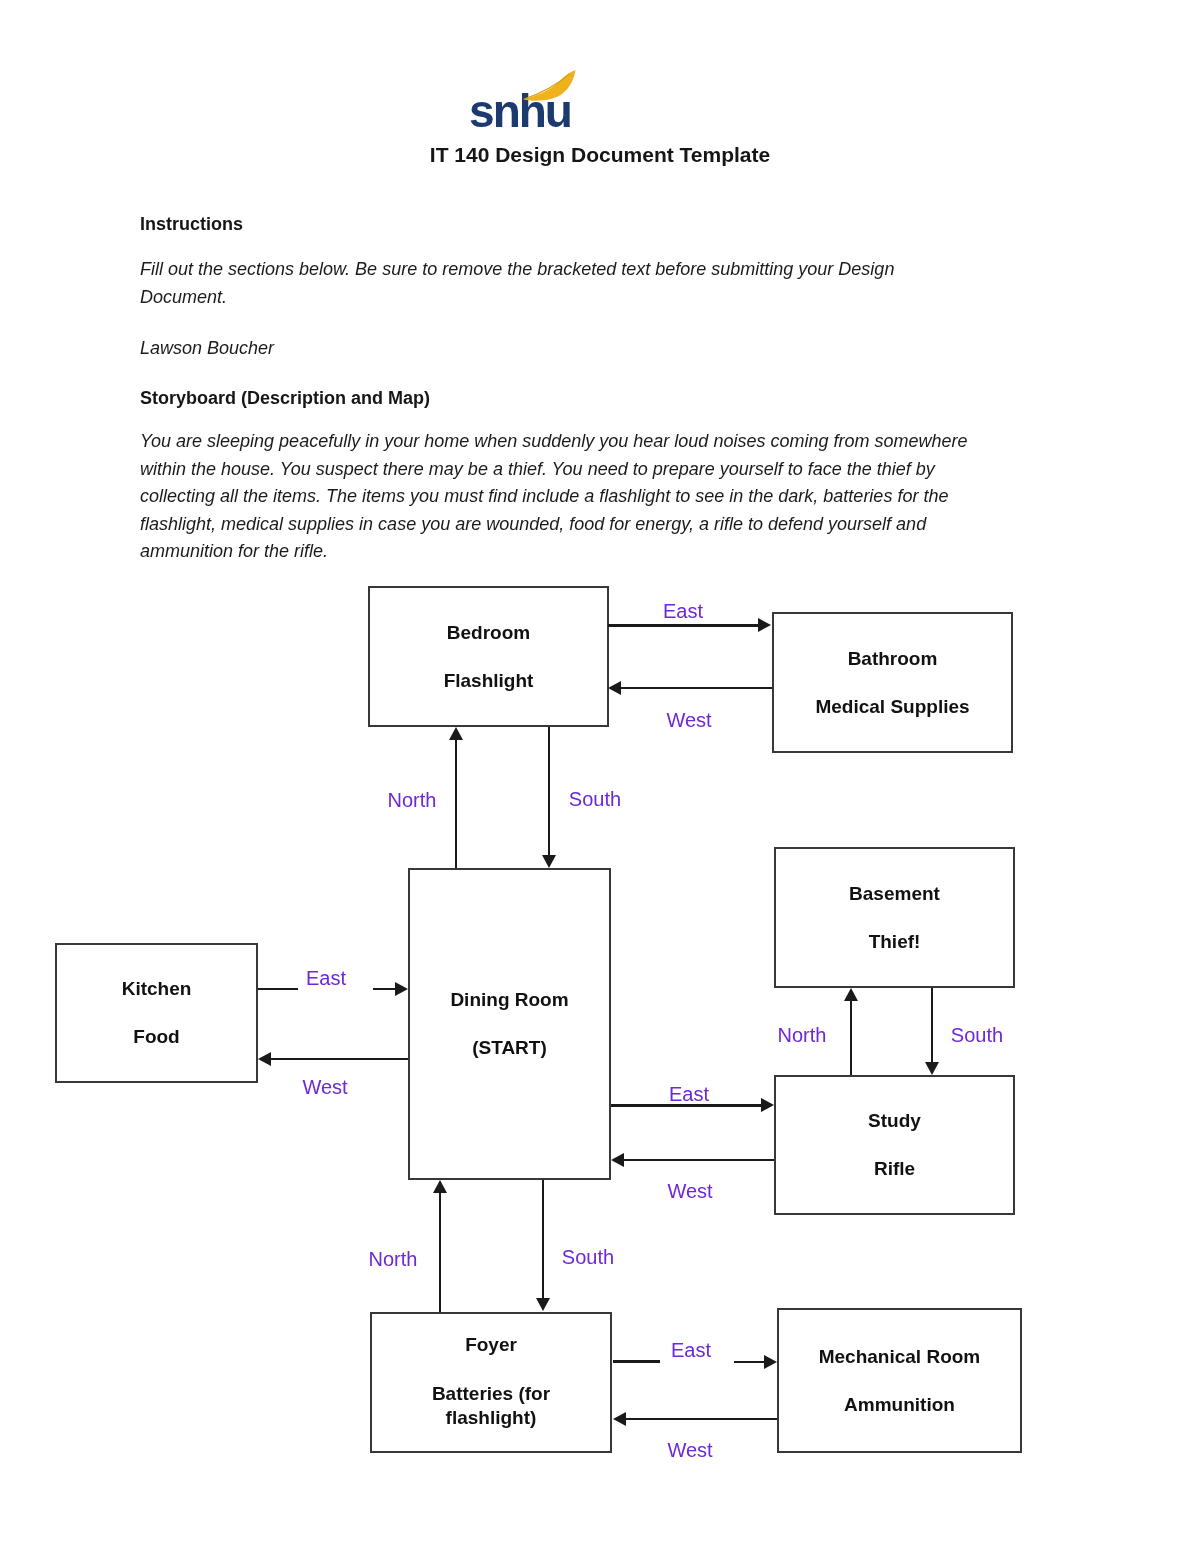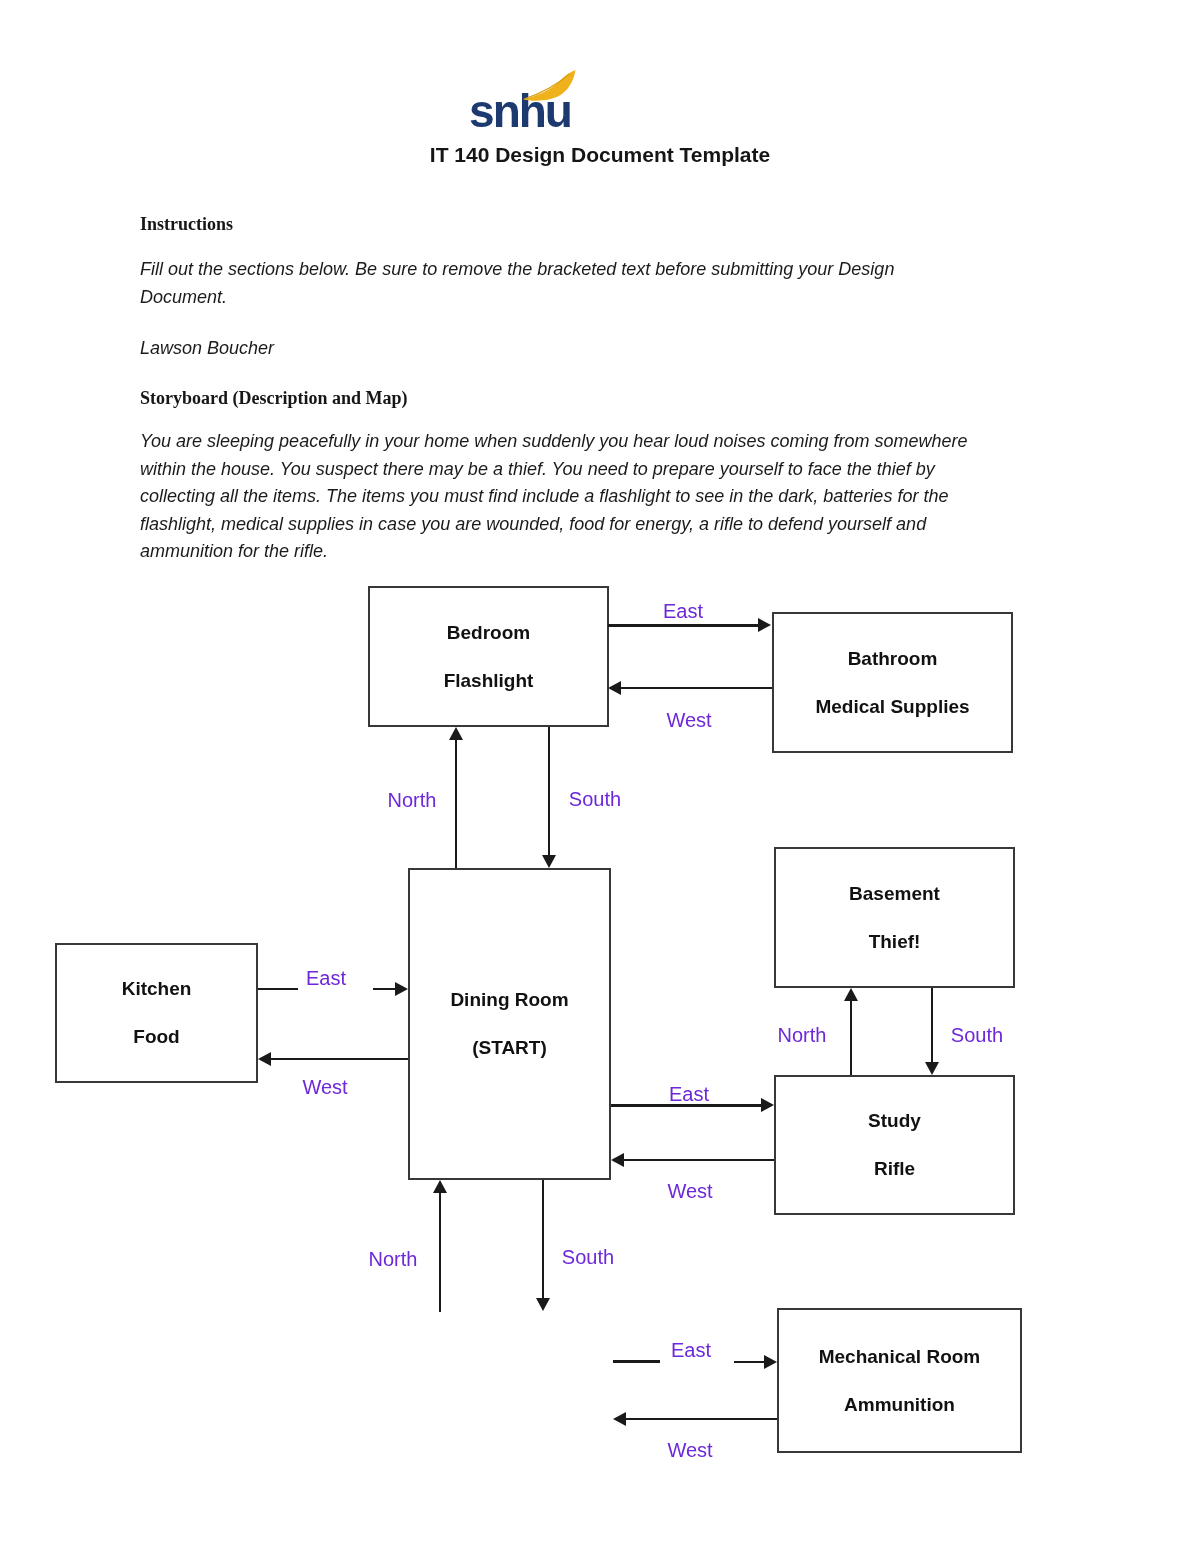--- a/index.html
+++ b/index.html
@@ -8,21 +8,21 @@
   body { width:1200px; height:1553px; font-family:"Liberation Sans","DejaVu Sans",sans-serif; color:#1b1b1b; }
   #page { position:relative; width:1040px; height:1553px; overflow:hidden; background:#ffffff; }
 
   
   .logo { position:absolute; top:88px; left:50%; transform:translateX(-50%); }
   .logo-text { display:block; font-size:46px; font-weight:bold; letter-spacing:-2px; line-height:1.0; color:#1d3a70; }
   .leaf { position:absolute; top:-18px; right:-8px; width:60px; height:32px; }
   .doc-title { position:absolute; top:143px; left:0; width:1200px; text-align:center; font-size:21px; font-weight:bold; color:#161616; }
 
   
-  .h2 { position:absolute; left:140px; font-size:18px; font-weight:bold; white-space:nowrap; color:#161616;font-family:Liberation Serif, serif; }
+  .h2 { position:absolute; left:140px; font-size:18px; font-weight:bold; white-space:nowrap; color:#161616; }
   .para { position:absolute; left:140px; font-size:18px; line-height:27.5px; color:#1b1b1b; }
   .para .tline { white-space:nowrap;font-style:italic; }
 
   
   .diagram { position:absolute; inset:0; }
   .room { position:absolute; background:#ffffff; border:2px solid #383838;
           display:flex; flex-direction:column; align-items:center; justify-content:center; gap:26px;
           text-align:center; font-weight:bold; font-size:19px; color:#111111; }
   .rname,.ritem { line-height:1.15; }
   .ritem.narrow { width:175px; line-height:1.3; }
@@ -96,20 +96,24 @@
     <div class="room" style="left:774px;top:1075px;width:241px;height:140px">
       <div class="rname">Study</div>
       <div class="ritem">Rifle</div>
     </div>
 
     <div class="room" style="left:774px;top:847px;width:241px;height:141px">
       <div class="rname">Basement</div>
       <div class="ritem">Thief!</div>
     </div>
 
+    <div class="room" style="left:370px;top:1312px;width:242px;height:141px">
+      <div class="rname">Foyer</div>
+      <div class="ritem narrow">Batteries (for flashlight)</div>
+    </div>
 
     <div class="room" style="left:777px;top:1308px;width:245px;height:145px">
       <div class="rname">Mechanical Room</div>
       <div class="ritem">Ammunition</div>
     </div>
 
     <div class="arrow">
       <div class="hl" style="left:608px;top:624px;width:150px;height:3px"></div>
       <div class="ah ah-r" style="left:758px;top:618px"></div>
       <span class="dir" style="left:683px;top:600px">East</span>

